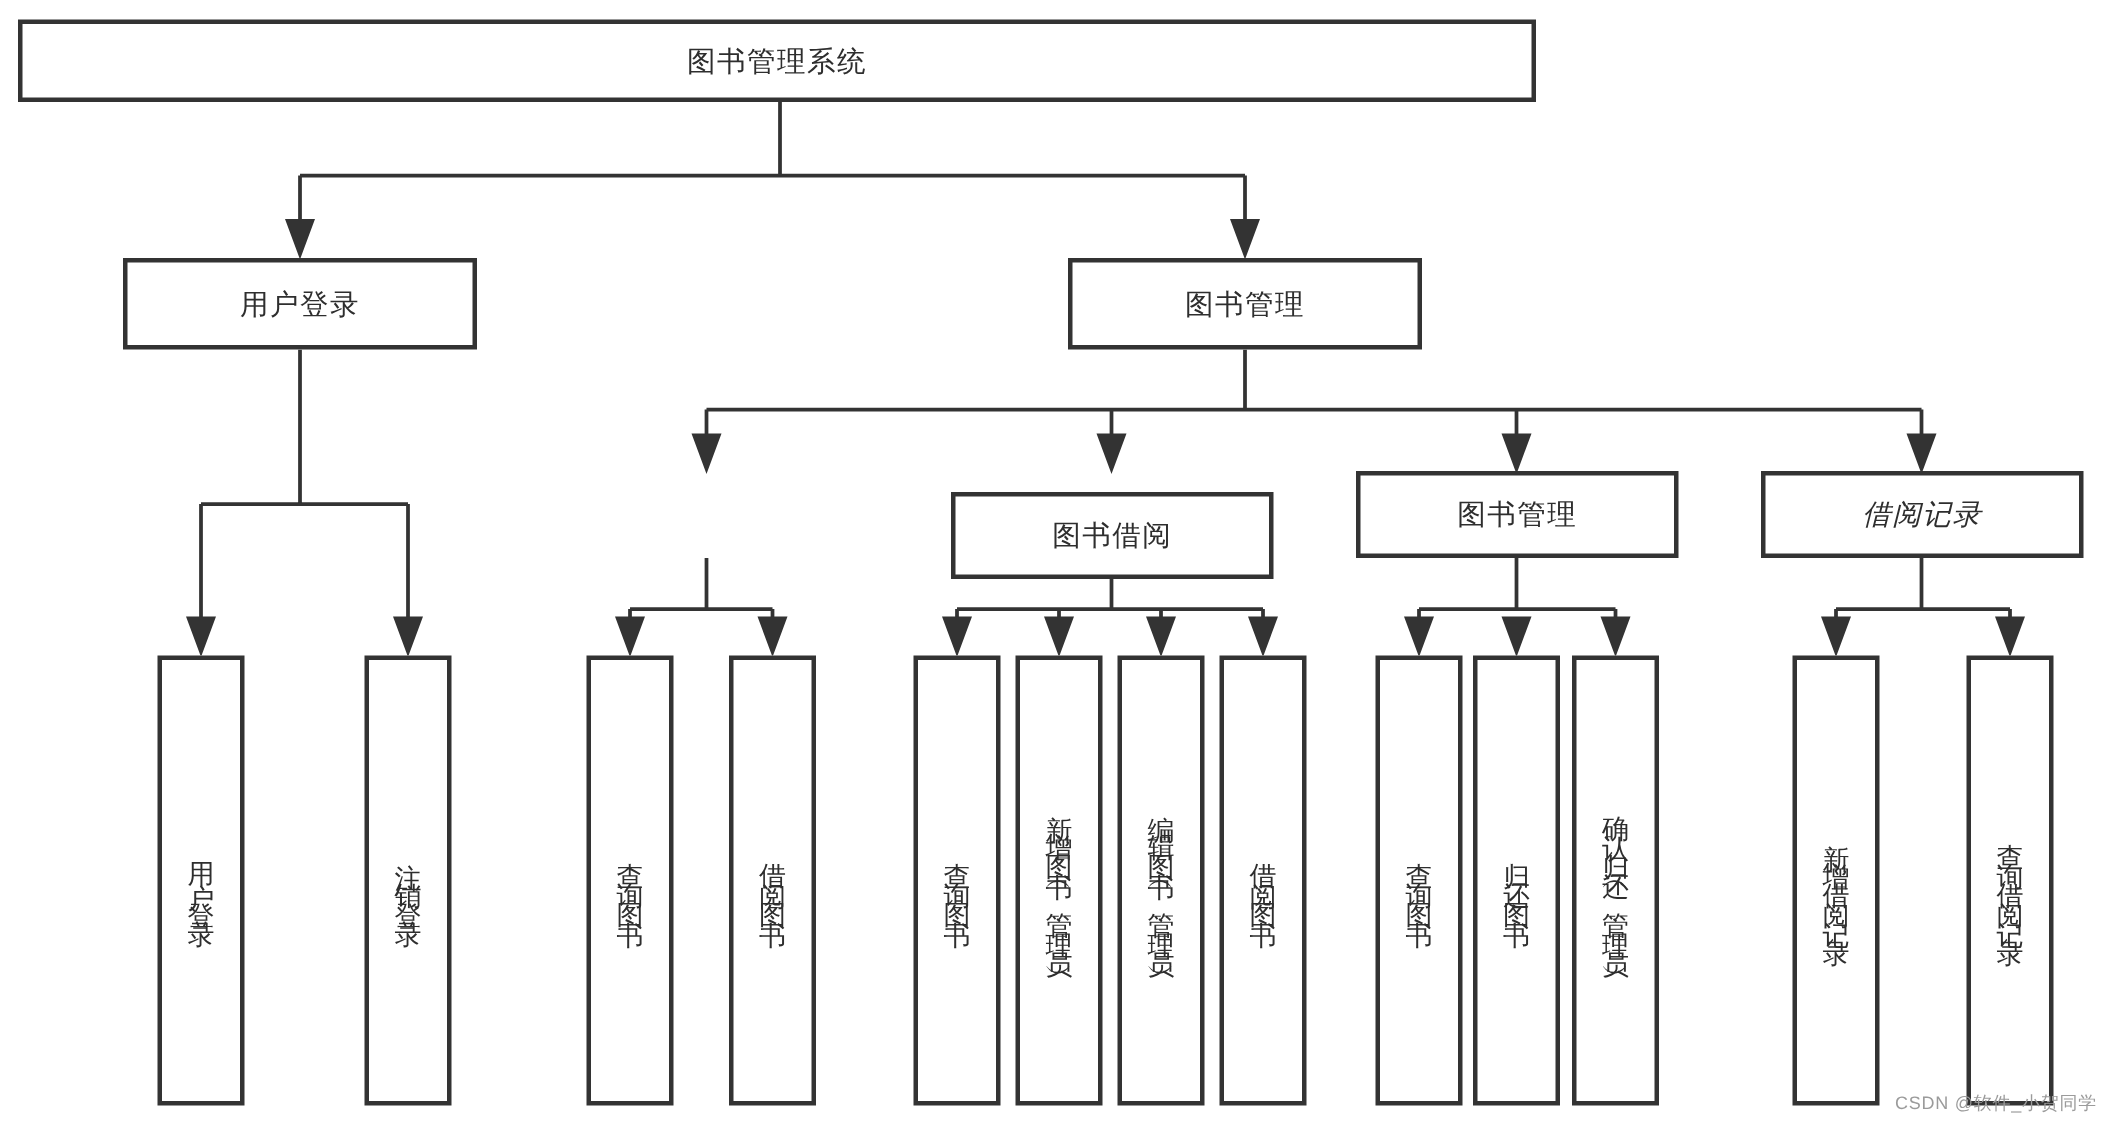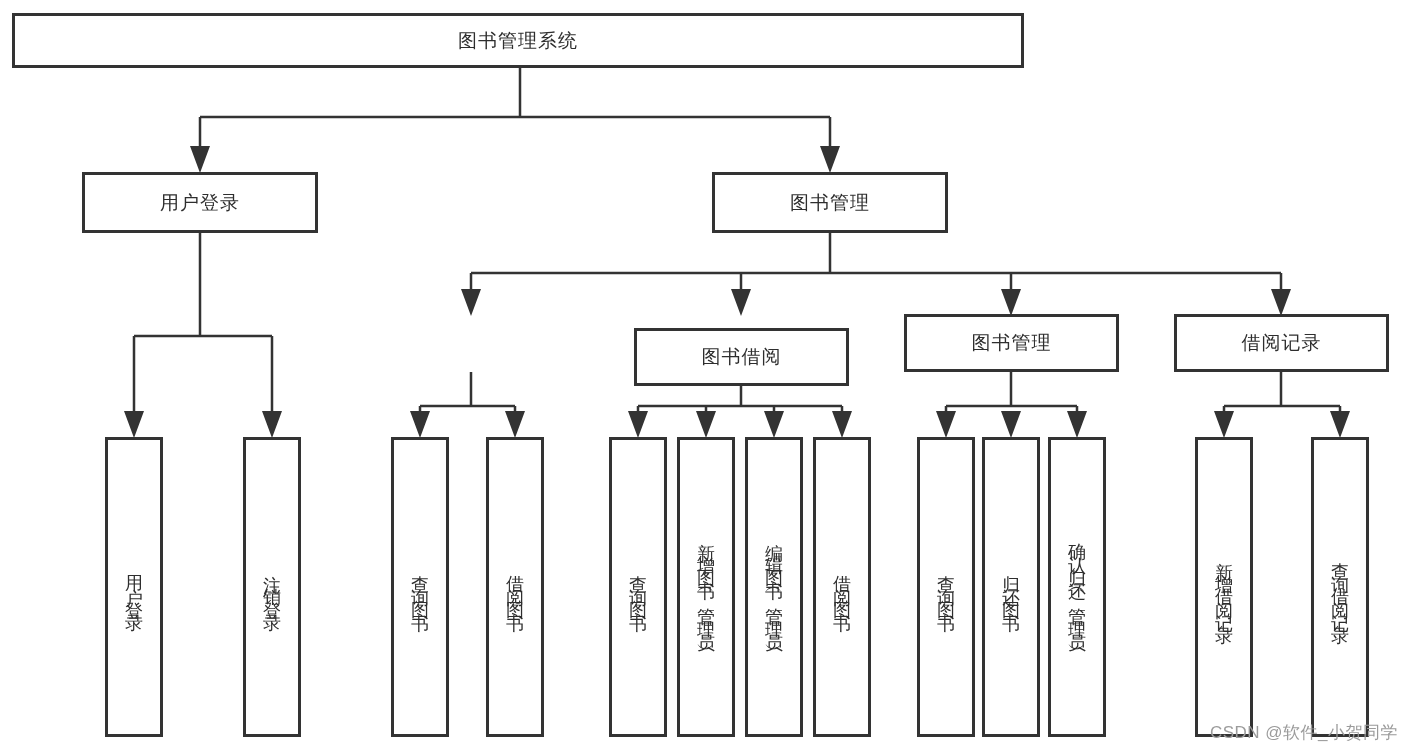--- a/index.html
+++ b/index.html
@@ -45,32 +45,32 @@
     font-size:18px;
     letter-spacing:13px;
     line-height:1;
   }
   #root{left:12px;top:13px;width:1012px;height:55px;}
   #b0{left:82px;top:172px;width:236px;height:61px;}
   #b1{left:712px;top:172px;width:236px;height:61px;}
   #c10{left:364px;top:314px;width:215px;height:58px;}
   #c11{left:634px;top:328px;width:215px;height:58px;}
   #c12{left:904px;top:314px;width:215px;height:58px;}
-  #c13{left:1174px;top:314px;width:215px;height:58px;}
+  #c13{left:1174px;top:314px;width:215px;height:58px;font-style:italic;}
   .leaf{top:437px;width:58px;height:300px;}
   #l1{left:105px;} #l2{left:243px;}
   #l3{left:391px;} #l4{left:486px;}
   #l5{left:609px;} #l6{left:677px;} #l7{left:745px;} #l8{left:813px;}
   #l9{left:917px;} #l10{left:982px;} #l11{left:1048px;}
   #l12{left:1195px;} #l13{left:1311px;}
   .watermark{
     position:absolute;
     right:7px;
     bottom:3px;
-    font-size:17px;
+    font-size:12px;
     letter-spacing:0.5px;
     color:var(--wm);
     z-index:5;
     white-space:nowrap;
   }
 </style>
 </head>
 <body>
 
 <div class="stage">

